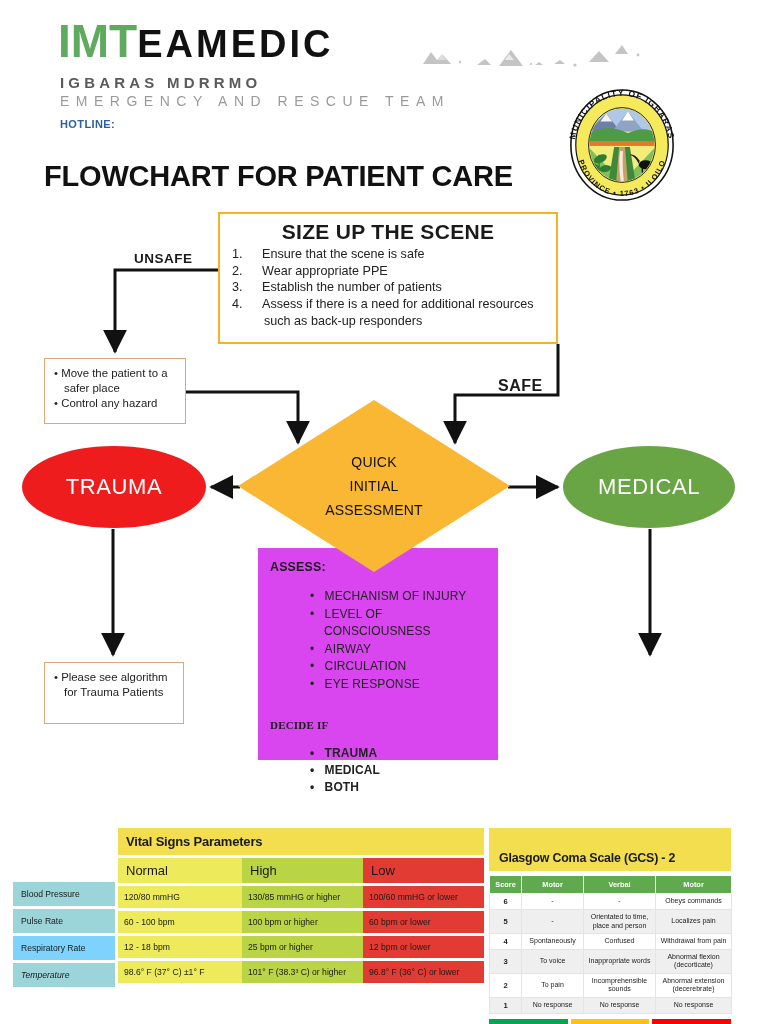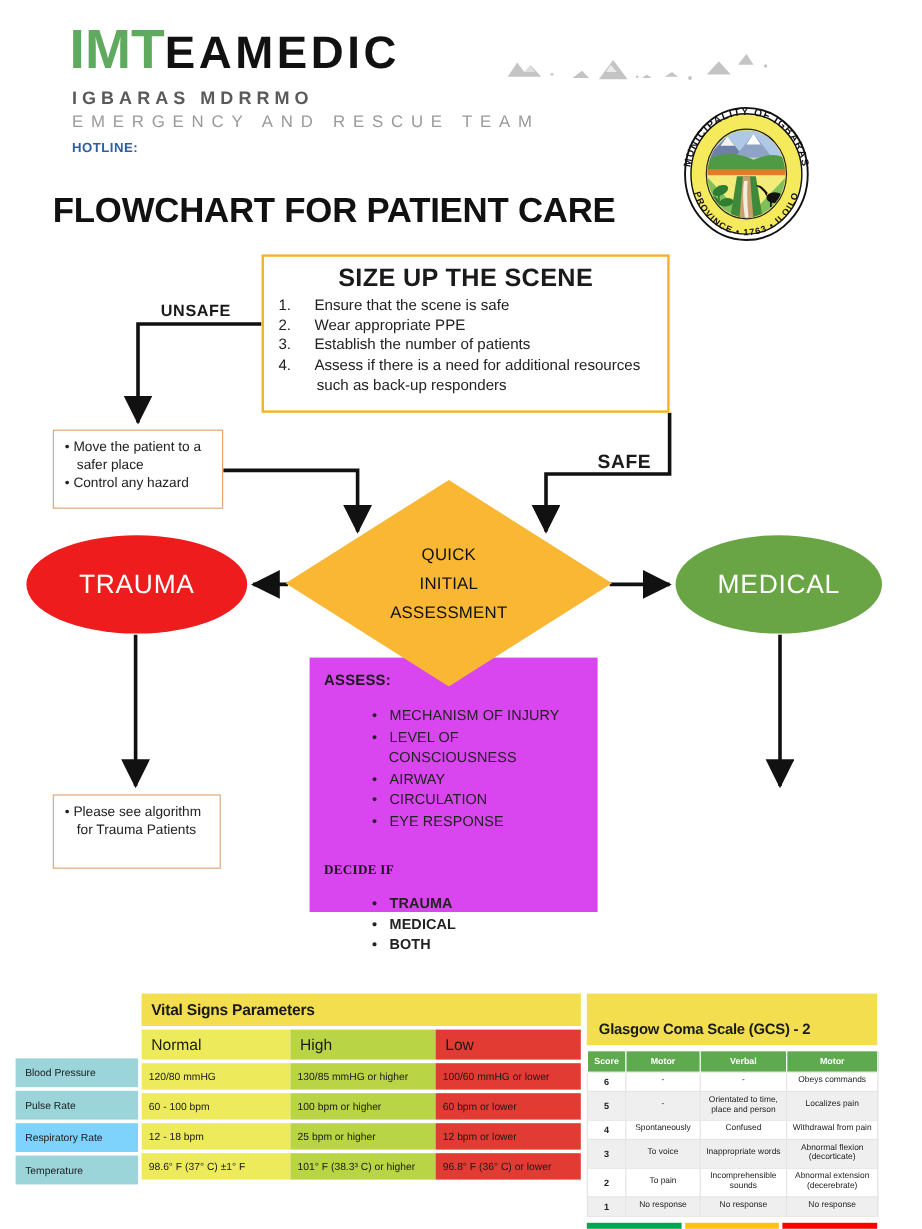--- a/index.html
+++ b/index.html
@@ -258,21 +258,21 @@
           <tr>
             <td style="background: rgb(155, 212, 217);">Blood Pressure</td>
           </tr>
       <tr>
             <td style="background: rgb(155, 212, 217);">Pulse Rate</td>
           </tr>
       <tr>
             <td style="background: #7dd3fc;">Respiratory Rate</td>
           </tr>
       <tr>
-            <td style="background: rgb(155, 212, 217);">Temperature</td>
+            <td style="background: rgb(155, 212, 217); font-style: italic;">Temperature</td>
           </tr>
     </tbody>
       </table>
   </div>
 
   <div class="vs">
     <div class="title" style="background: rgb(242, 222, 78);">Vital Signs Parameters</div>
     <table>
       <colgroup>
           <col style="width:124px">

